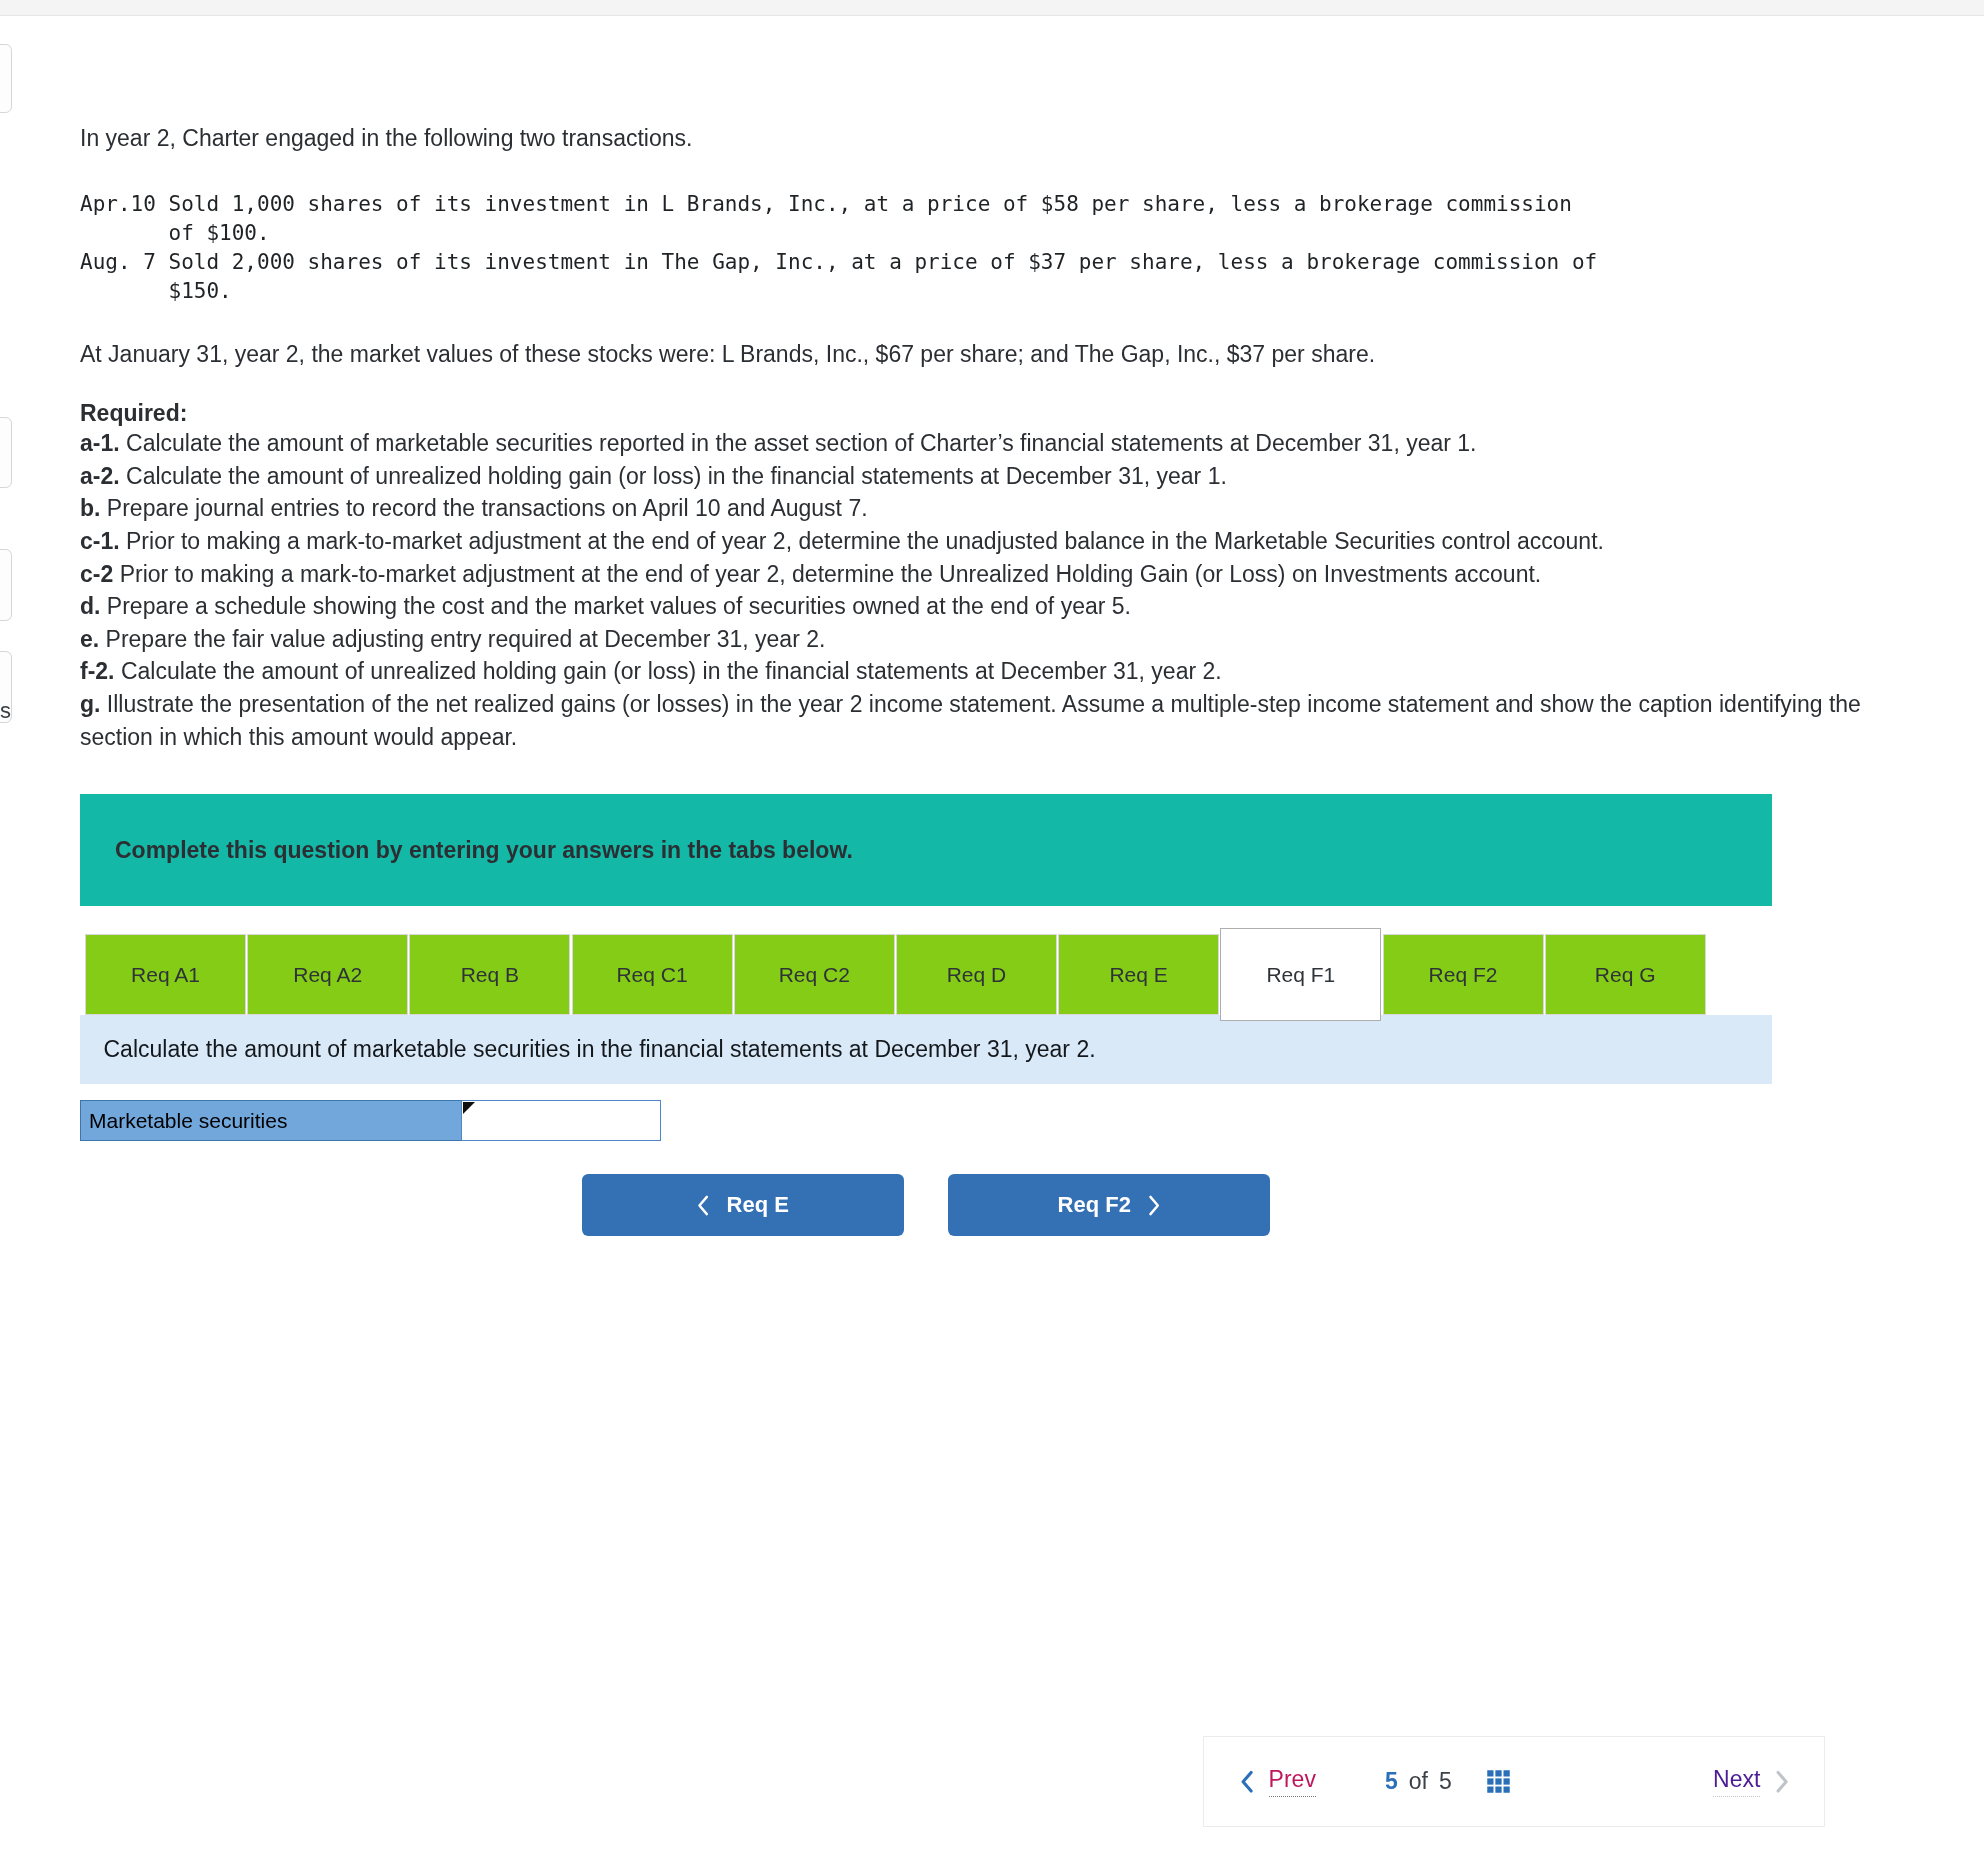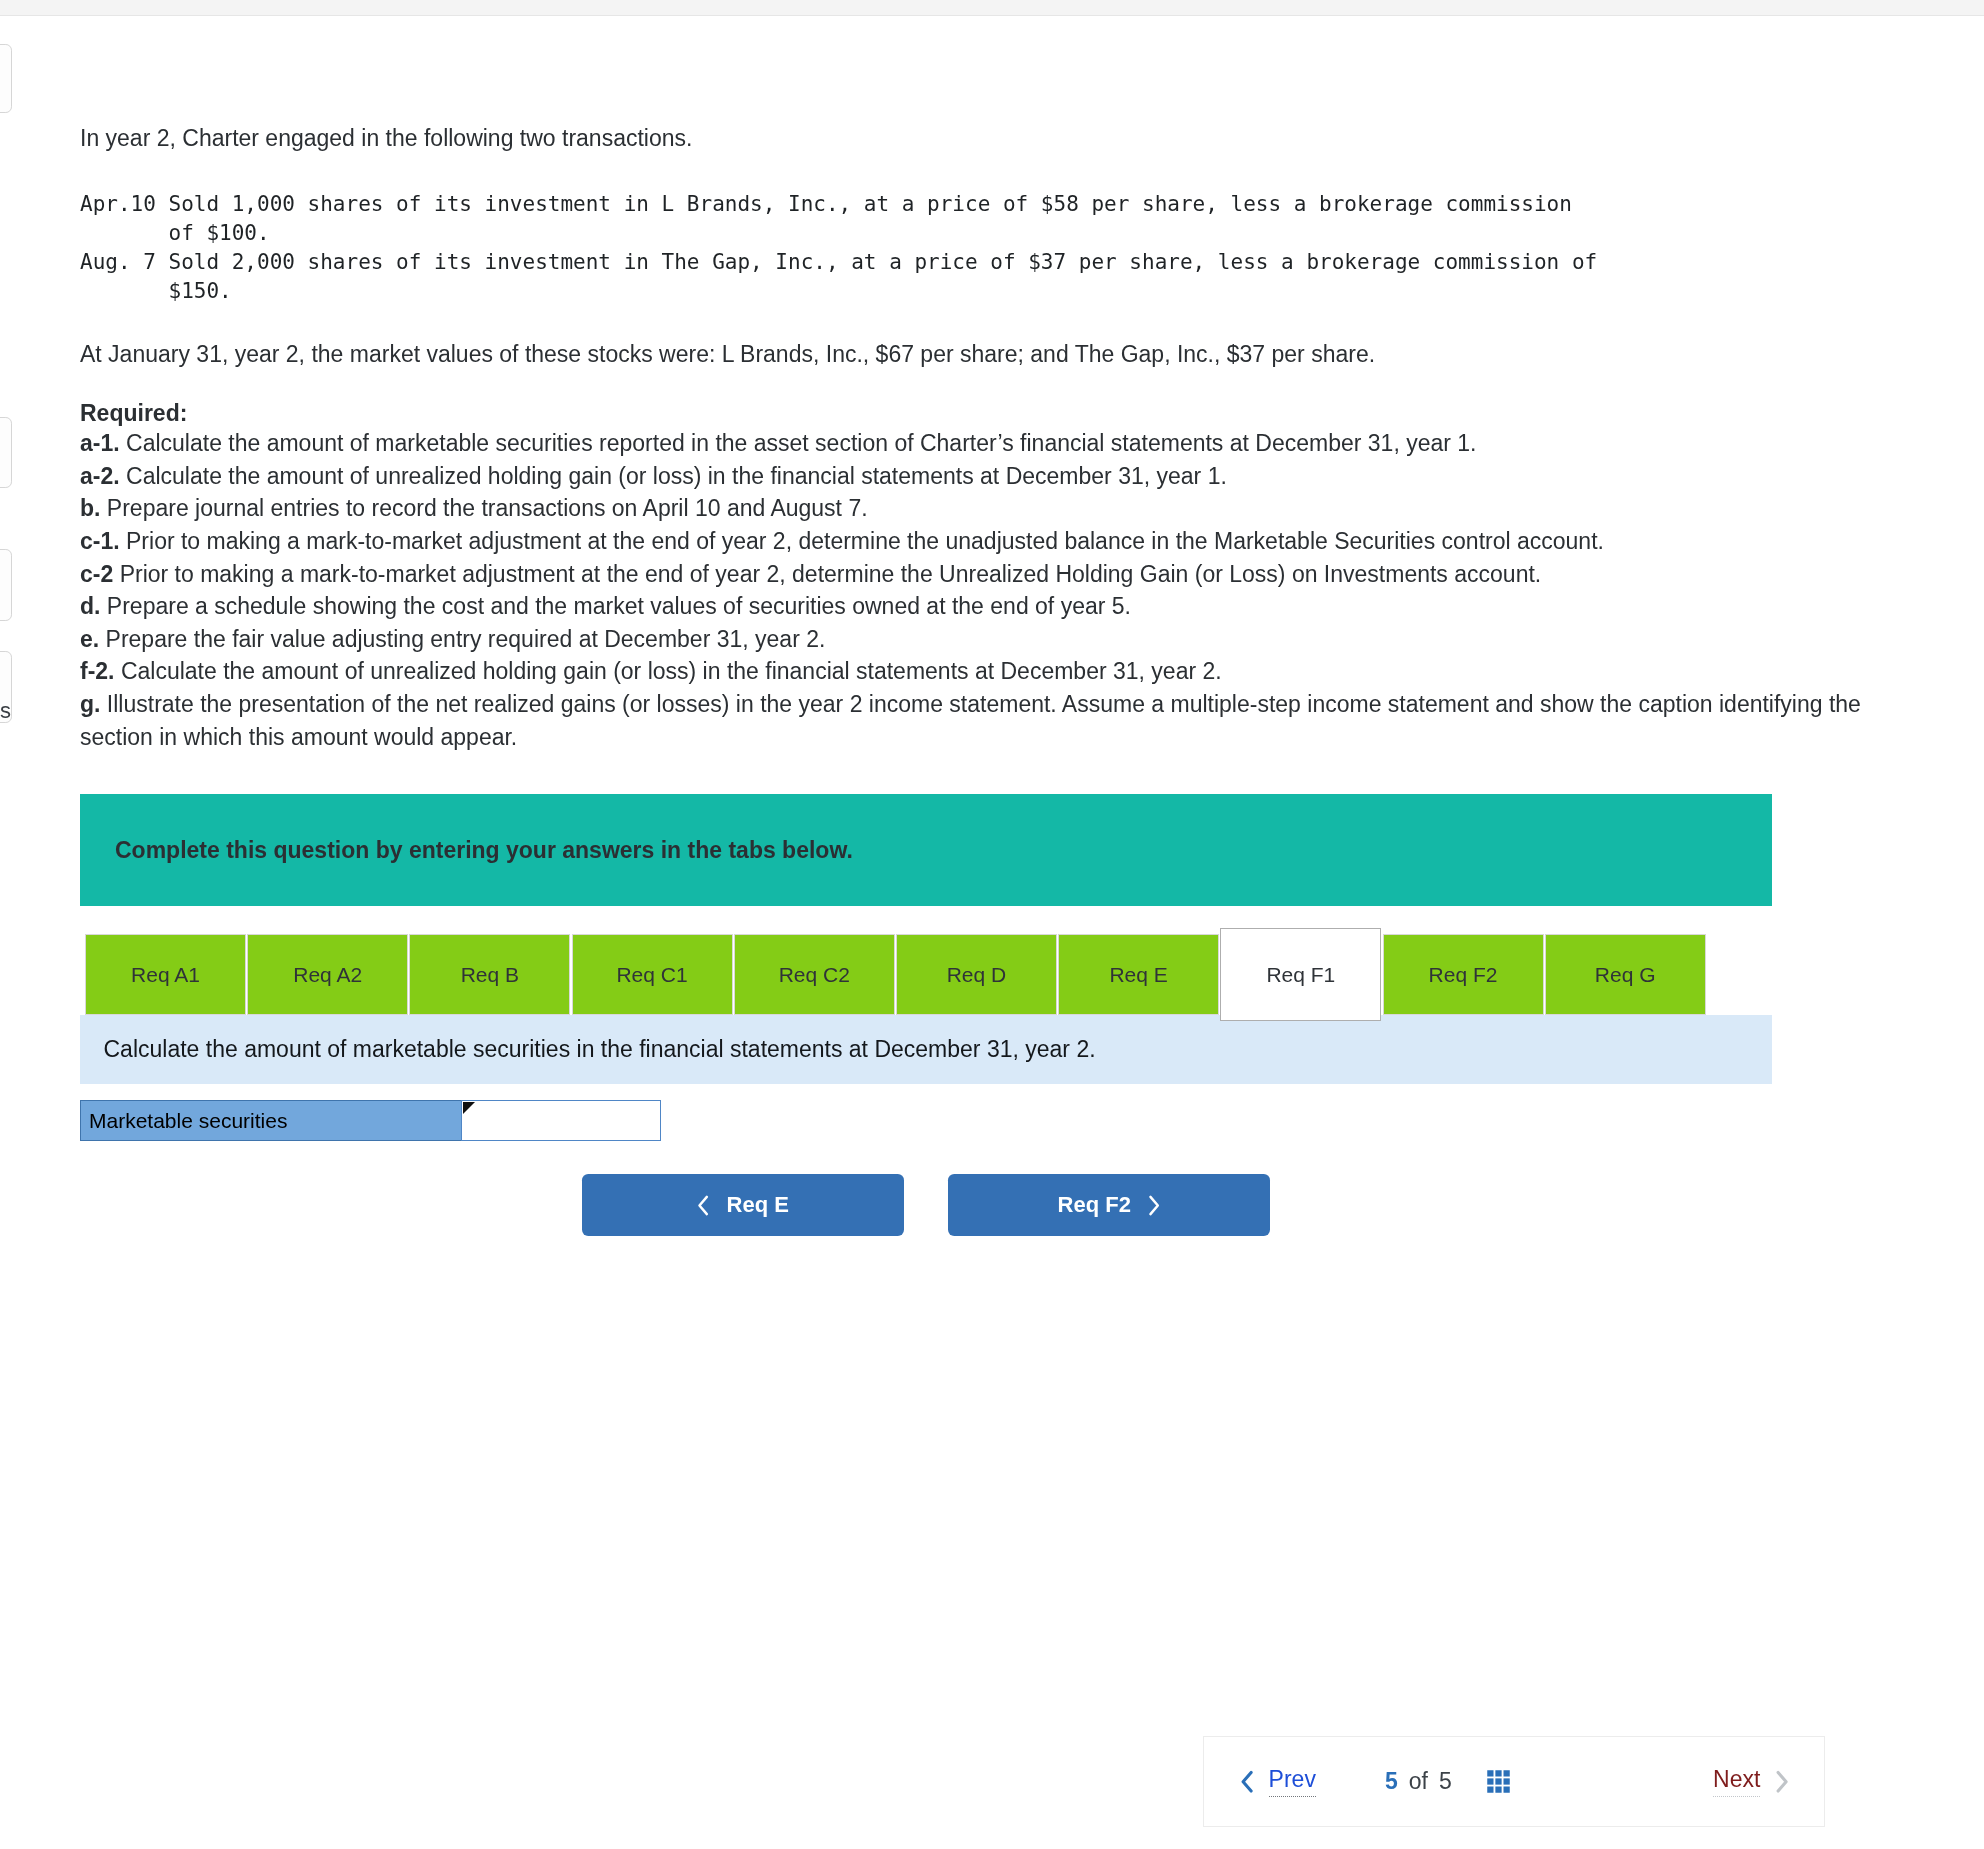--- a/index.html
+++ b/index.html
@@ -75,28 +75,28 @@
     font-family:"Liberation Sans",sans-serif;font-size:22px;font-weight:bold;cursor:pointer;
   }
 
   
   .pager{
     position:absolute;left:1203px;top:1736px;width:622px;height:91px;box-sizing:border-box;
     background:#ffffff;border:1.2px solid #ececec;display:flex;align-items:center;
   }
   .pager button{background:none;border:none;font-family:"Liberation Sans",sans-serif;font-size:23px;padding:0;}
   .pager-prev{display:flex;align-items:center;gap:15px;margin-left:36px;cursor:pointer;}
-  .prev-label{color:#1d4ed8;border-bottom:1.9px dotted #73777c;padding-bottom:2.5px;}
+  .prev-label{color:#be185d;border-bottom:1.9px dotted #73777c;padding-bottom:2.5px;}
   .pager-middle{display:flex;align-items:center;gap:11px;margin-left:69px;}
   .page-current{color:#2a6fb8;font-weight:bold;}
   .page-of{color:#3c4248;}
   .page-total{color:#3c4248;}
   .grid-icon{margin-left:23.5px;display:inline-flex;cursor:pointer;}
   .pager-next{margin-left:auto;margin-right:35px;display:flex;align-items:center;gap:15px;cursor:default;}
-  .next-label{color:#7f1d1d;border-bottom:1.9px dotted #c3c7cb;padding-bottom:2.5px;margin-left:8px;}
+  .next-label{color:#4c1d95;border-bottom:1.9px dotted #c3c7cb;padding-bottom:2.5px;margin-left:8px;}
 </style>
 </head>
 <body>
 
 <div class="top-strip"></div>
 
 <div class="edge-box edge-b1"></div>
 <div class="edge-box edge-b2"></div>
 <div class="edge-box edge-b3"></div>
 <div class="edge-box edge-b4"></div>

